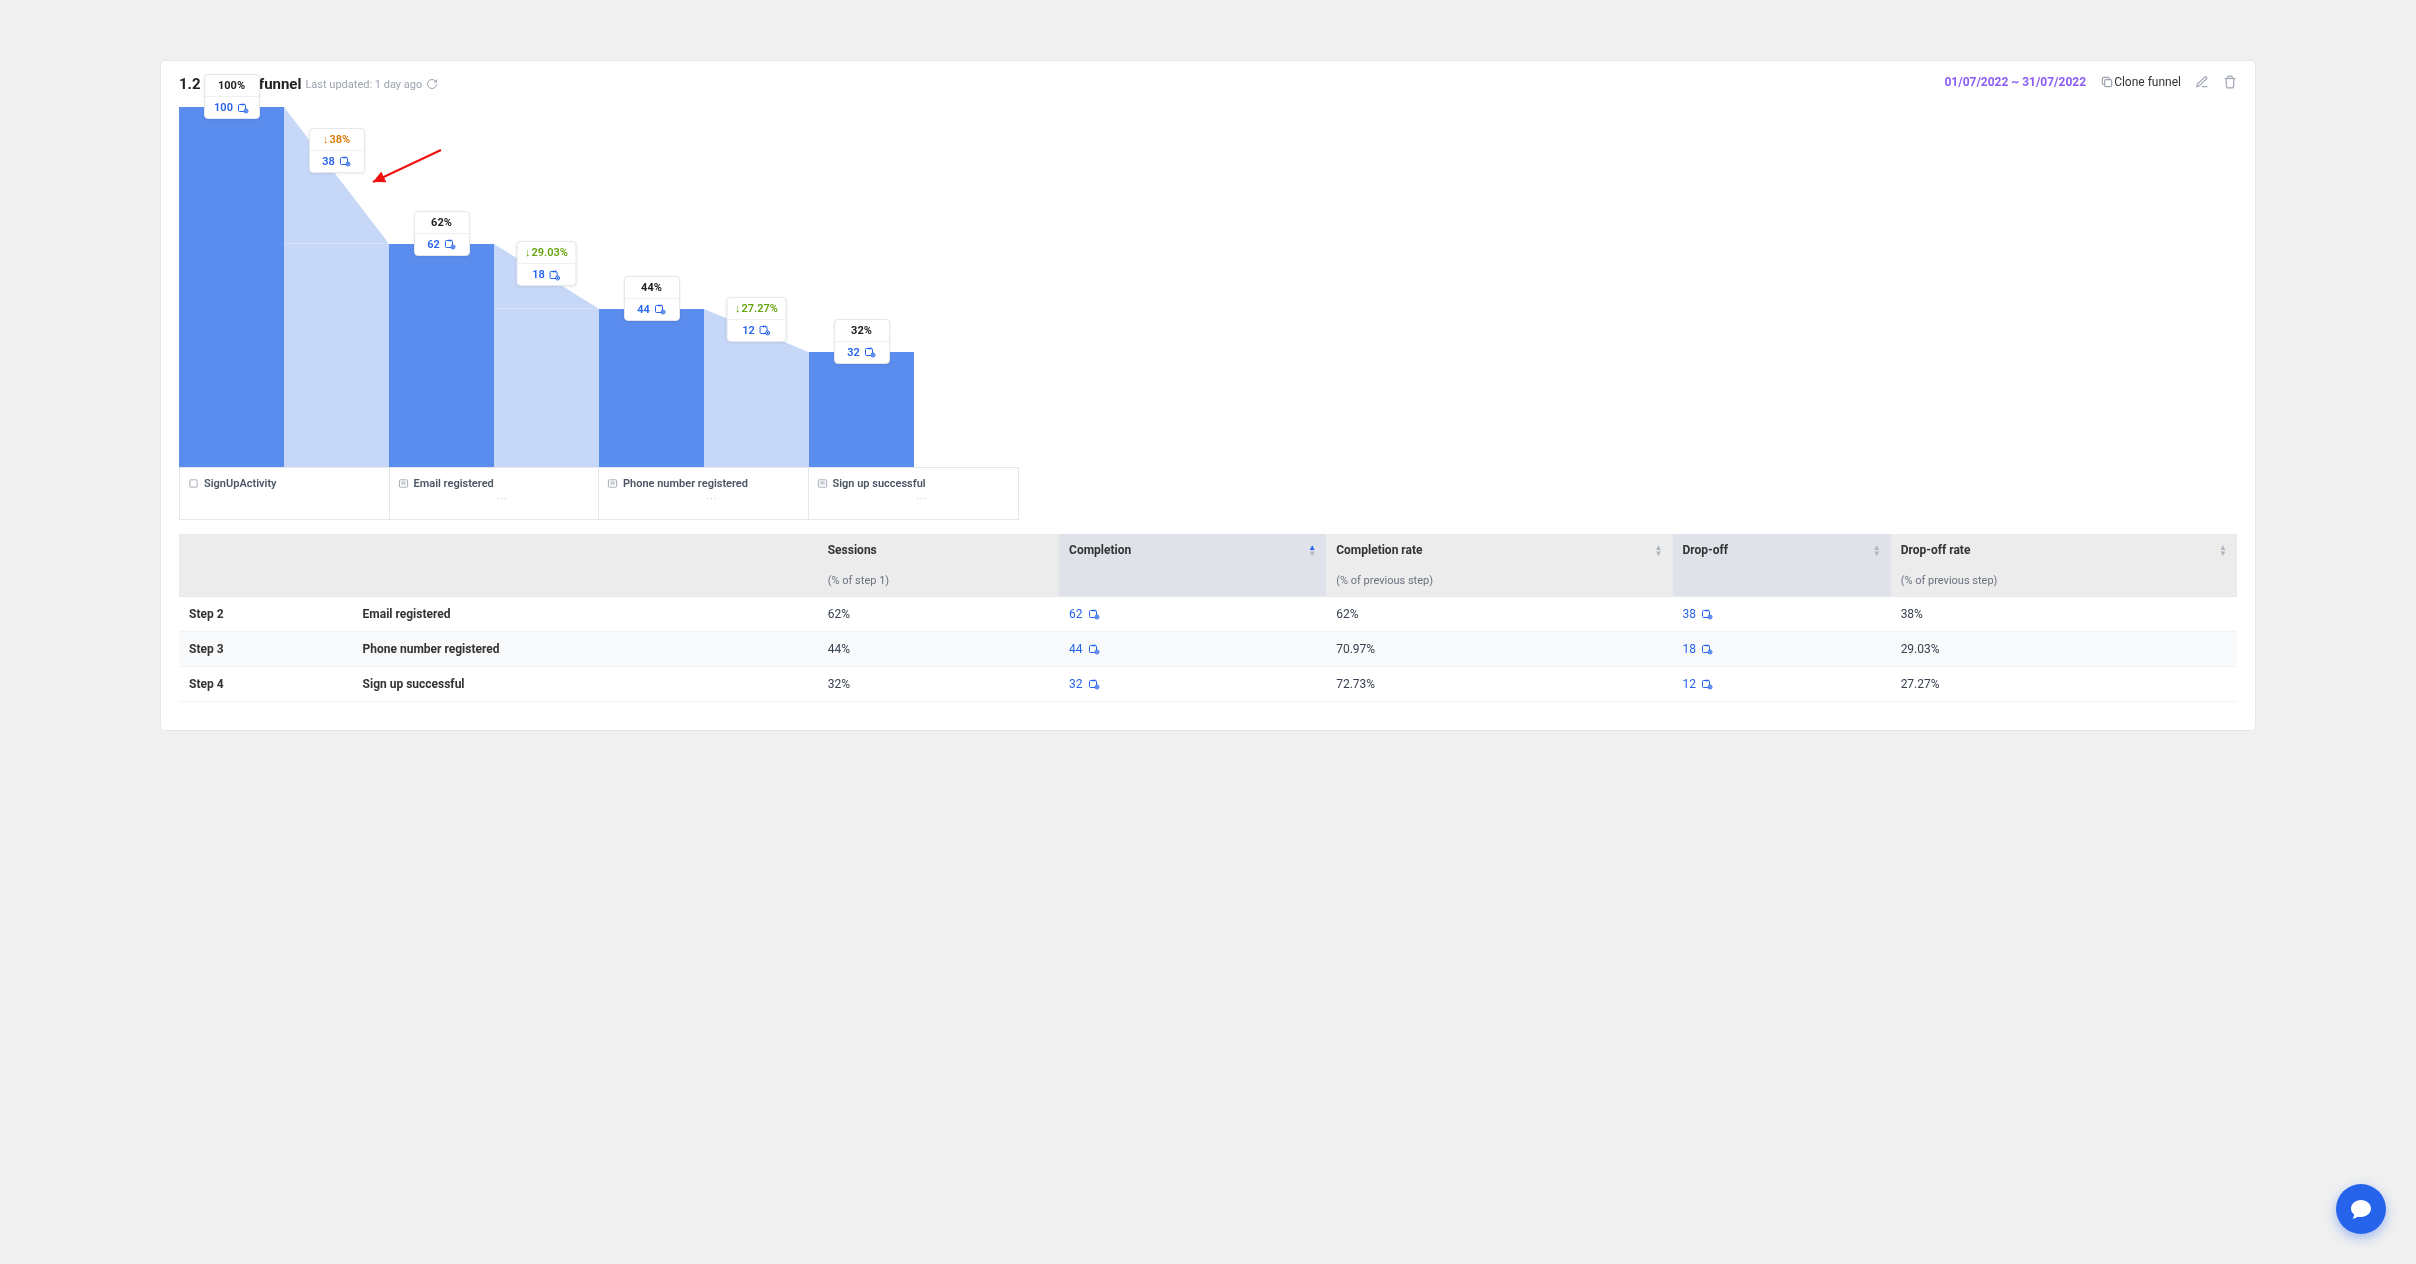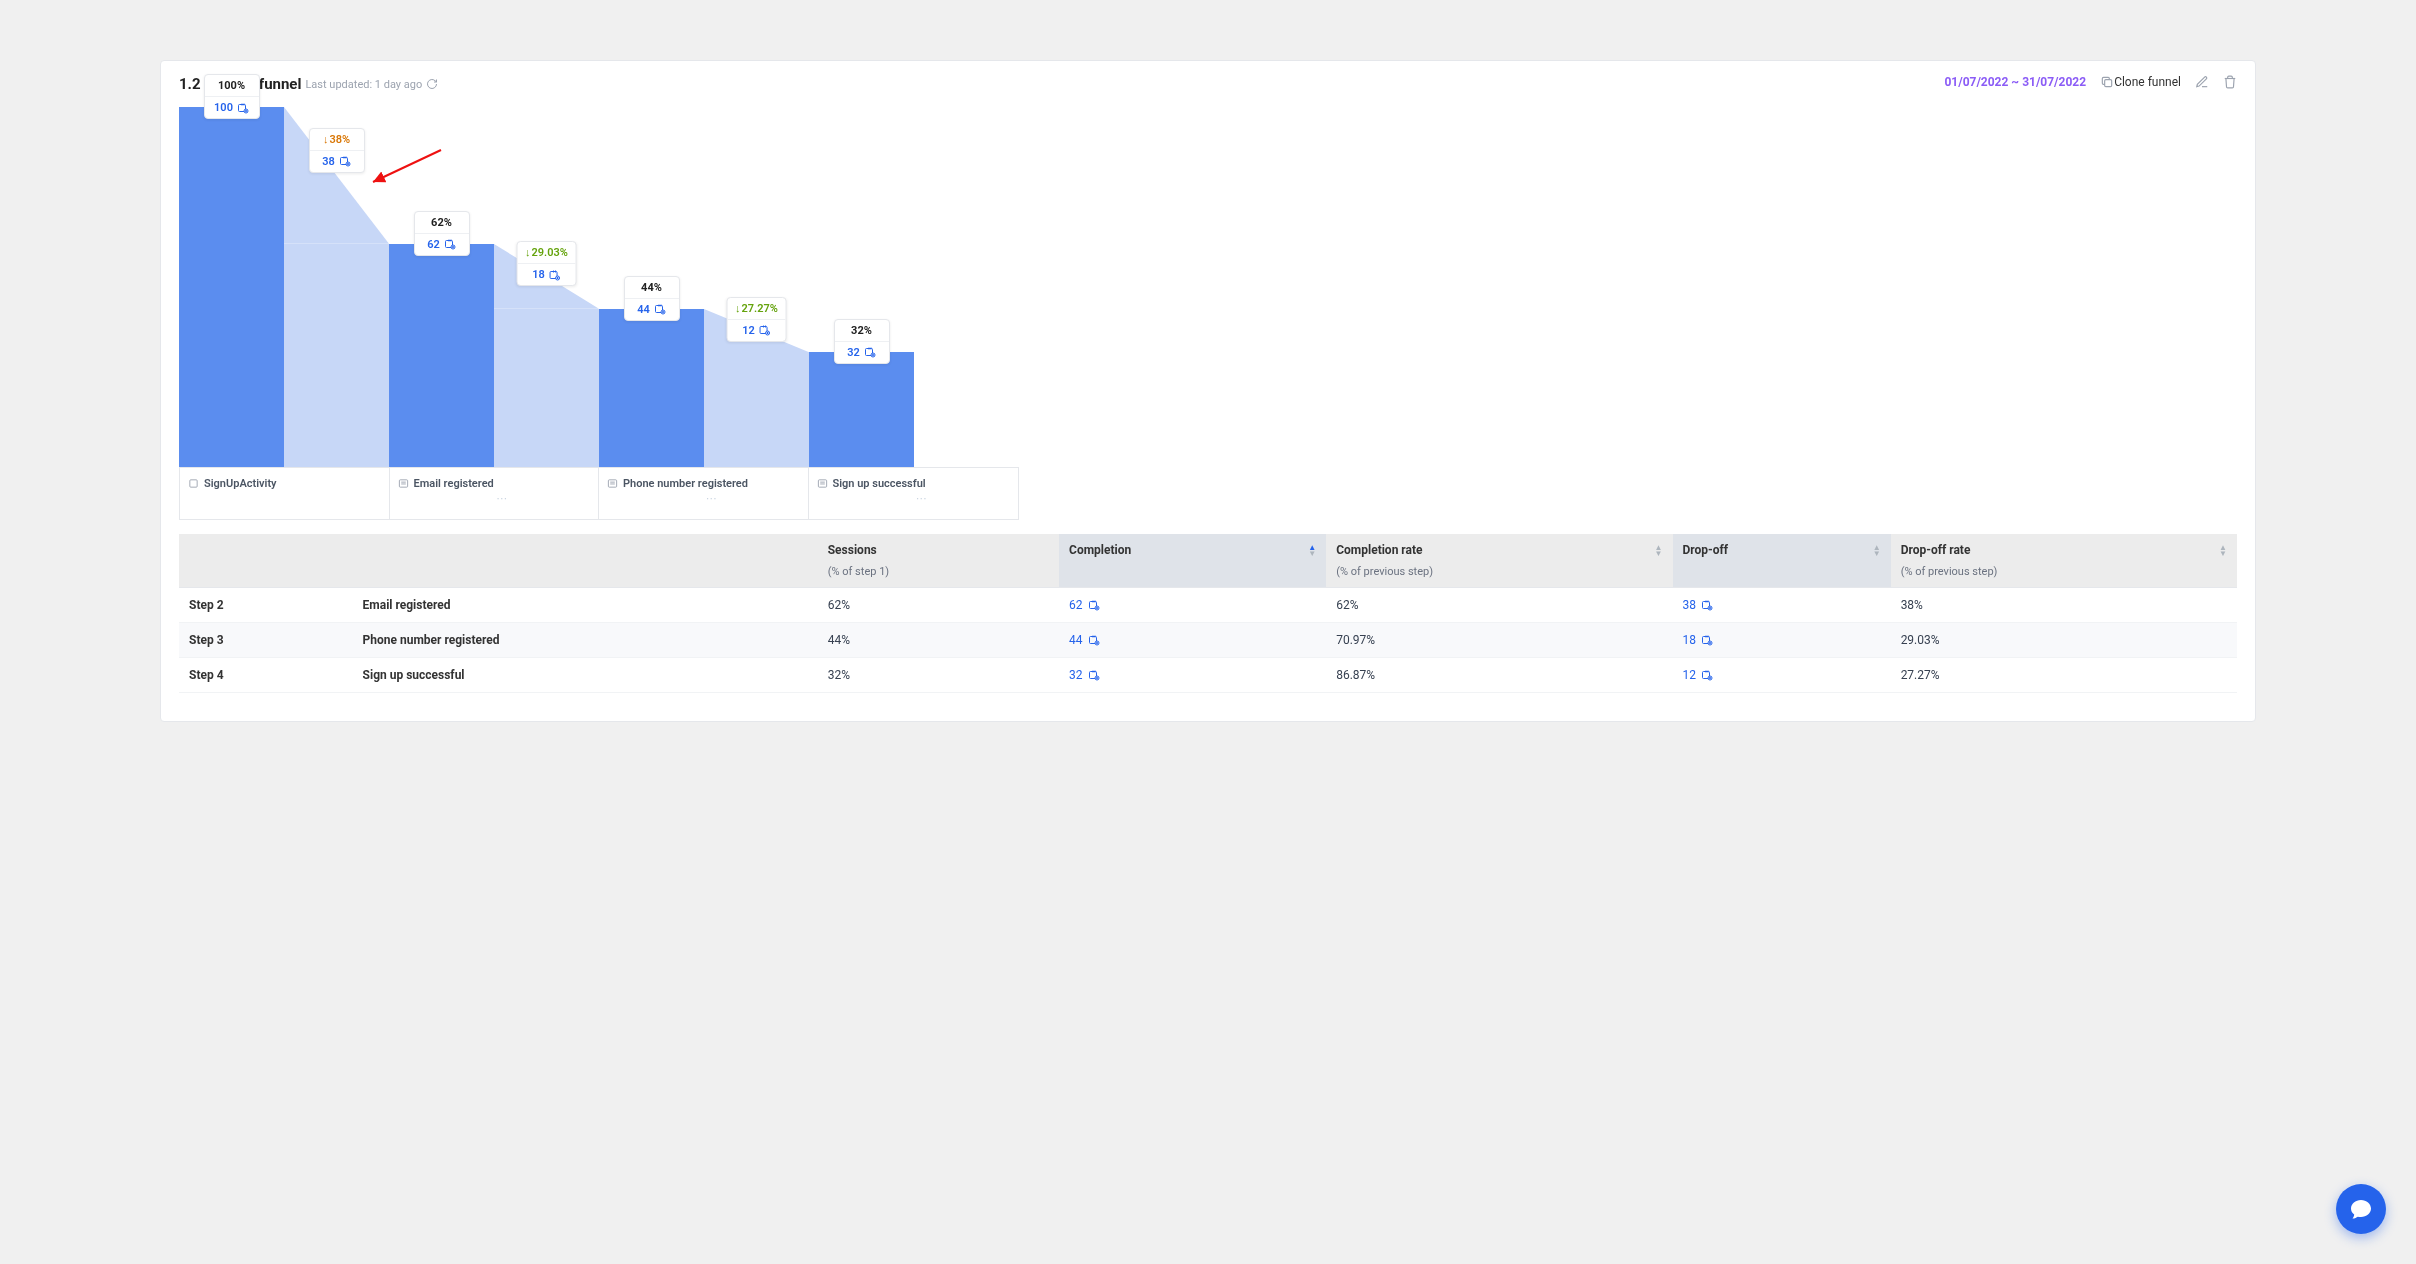--- a/index.html
+++ b/index.html
@@ -88,21 +88,21 @@
   table { width:100%; border-collapse: collapse; font-size:12px; }
   thead th {
     background: #ececec;
     text-align: left;
     font-weight: 700;
     color:#333;
     padding: 9px 10px;
     border-bottom:1px solid #e5e7eb;
     vertical-align: top;
   }
-  thead th .sub { display:block; font-weight:400; color:#6b7280; font-size:11px; margin-top:8px; }
+  thead th .sub { display:block; font-weight:400; color:#6b7280; font-size:11px; margin-top:17px; }
   thead th.highlight { background:#dfe3e9; }
   thead th .sorter { float:right; color:#adb5bd; display:flex; flex-direction:column; font-size:8px; line-height:6px; margin-top:2px; }
   thead th.highlight .sorter .up { color:#2563eb; }
   tbody td {
     padding: 10px 10px;
     border-bottom:1px solid #f1f3f5;
     color:#374151;
   }
   tbody tr:nth-child(even) td { background:#f8f9fb; }
   .step-num { font-weight:700; color:#333; padding-right:14px; white-space:nowrap; }
@@ -404,21 +404,21 @@
           <tr>
             <td class="step-num">Step 4</td>
             <td class="step-name">Sign up successful</td>
             <td>32%</td>
             <td><span class="link-cell">32 <span class="filter-icon"><svg viewBox="0 0 24 24" fill="none" stroke="currentColor" stroke-width="2">
                     <rect x="3" y="5" width="14" height="14" rx="2"></rect>
                     <path d="M10 3v4M14 3v4"></path>
                     <circle cx="18" cy="18" r="4" fill="#fff"></circle>
                     <path d="M18 16v4M16 18h4"></path>
                   </svg></span></span></td>
-            <td>86.87%</td>
+            <td>72.73%</td>
             <td><span class="link-cell">12 <span class="filter-icon"><svg viewBox="0 0 24 24" fill="none" stroke="currentColor" stroke-width="2">
                     <rect x="3" y="5" width="14" height="14" rx="2"></rect>
                     <path d="M10 3v4M14 3v4"></path>
                     <circle cx="18" cy="18" r="4" fill="#fff"></circle>
                     <path d="M18 16v4M16 18h4"></path>
                   </svg></span></span></td>
             <td>27.27%</td>
           </tr>
         </tbody>
     </table>

